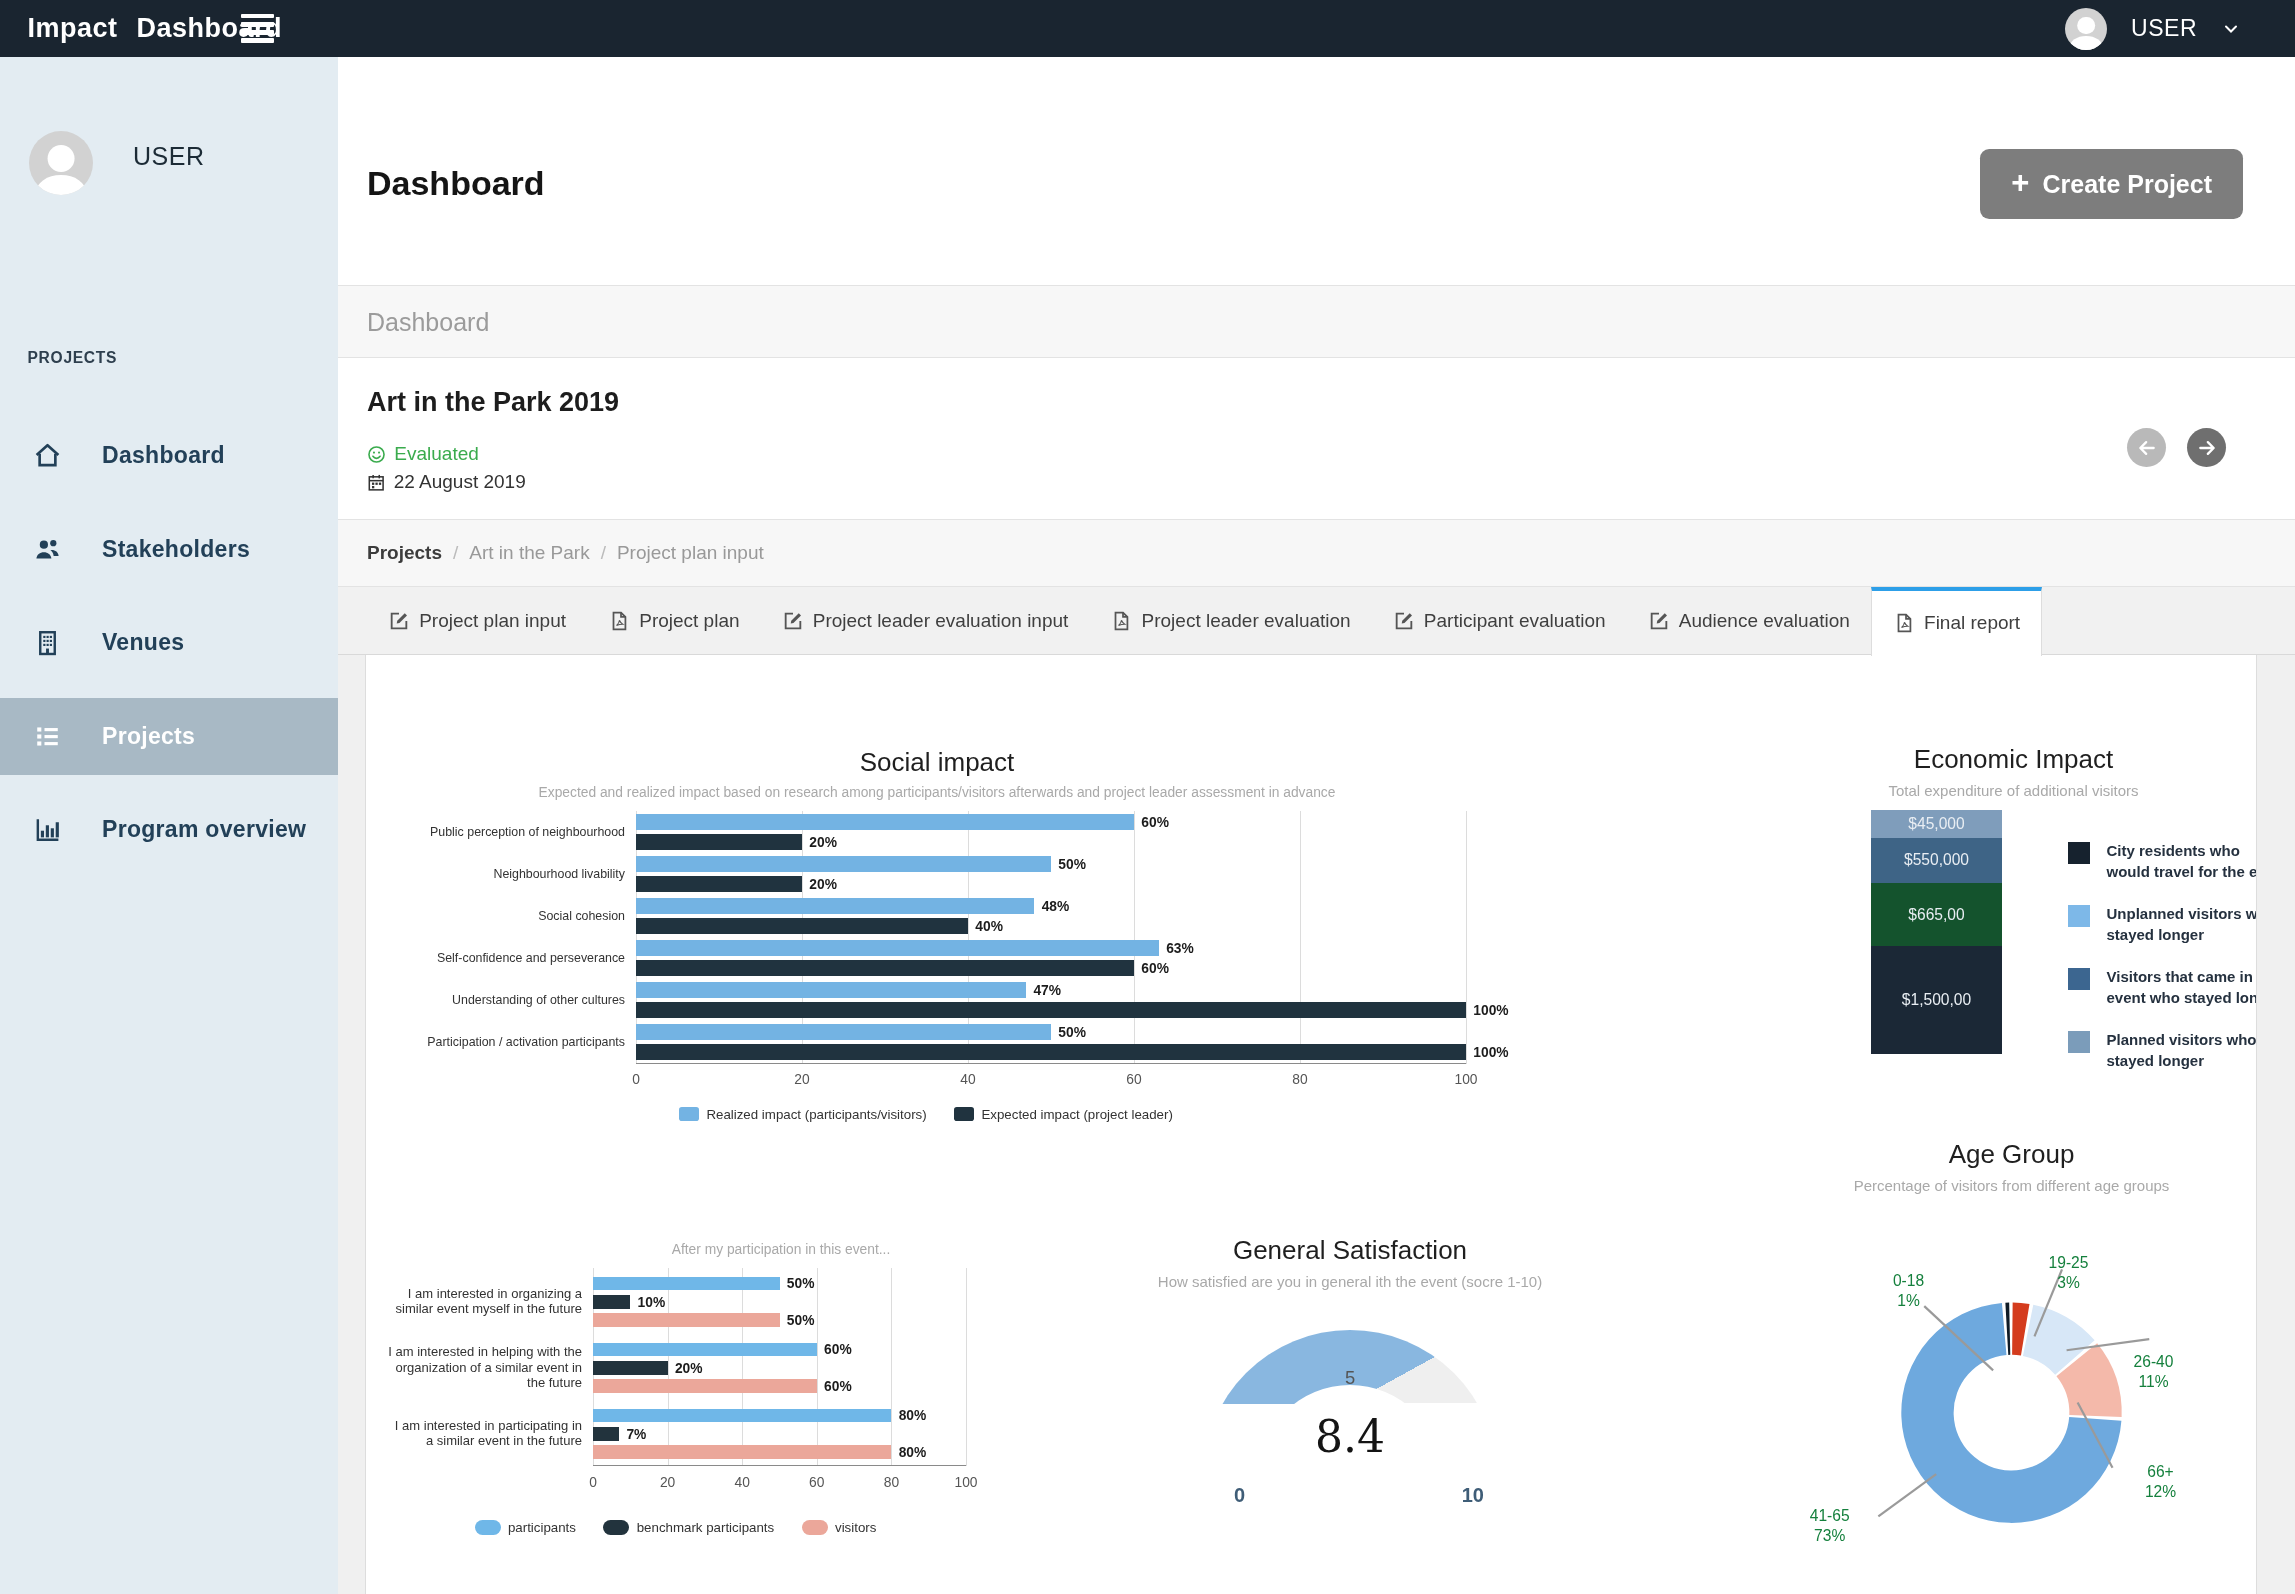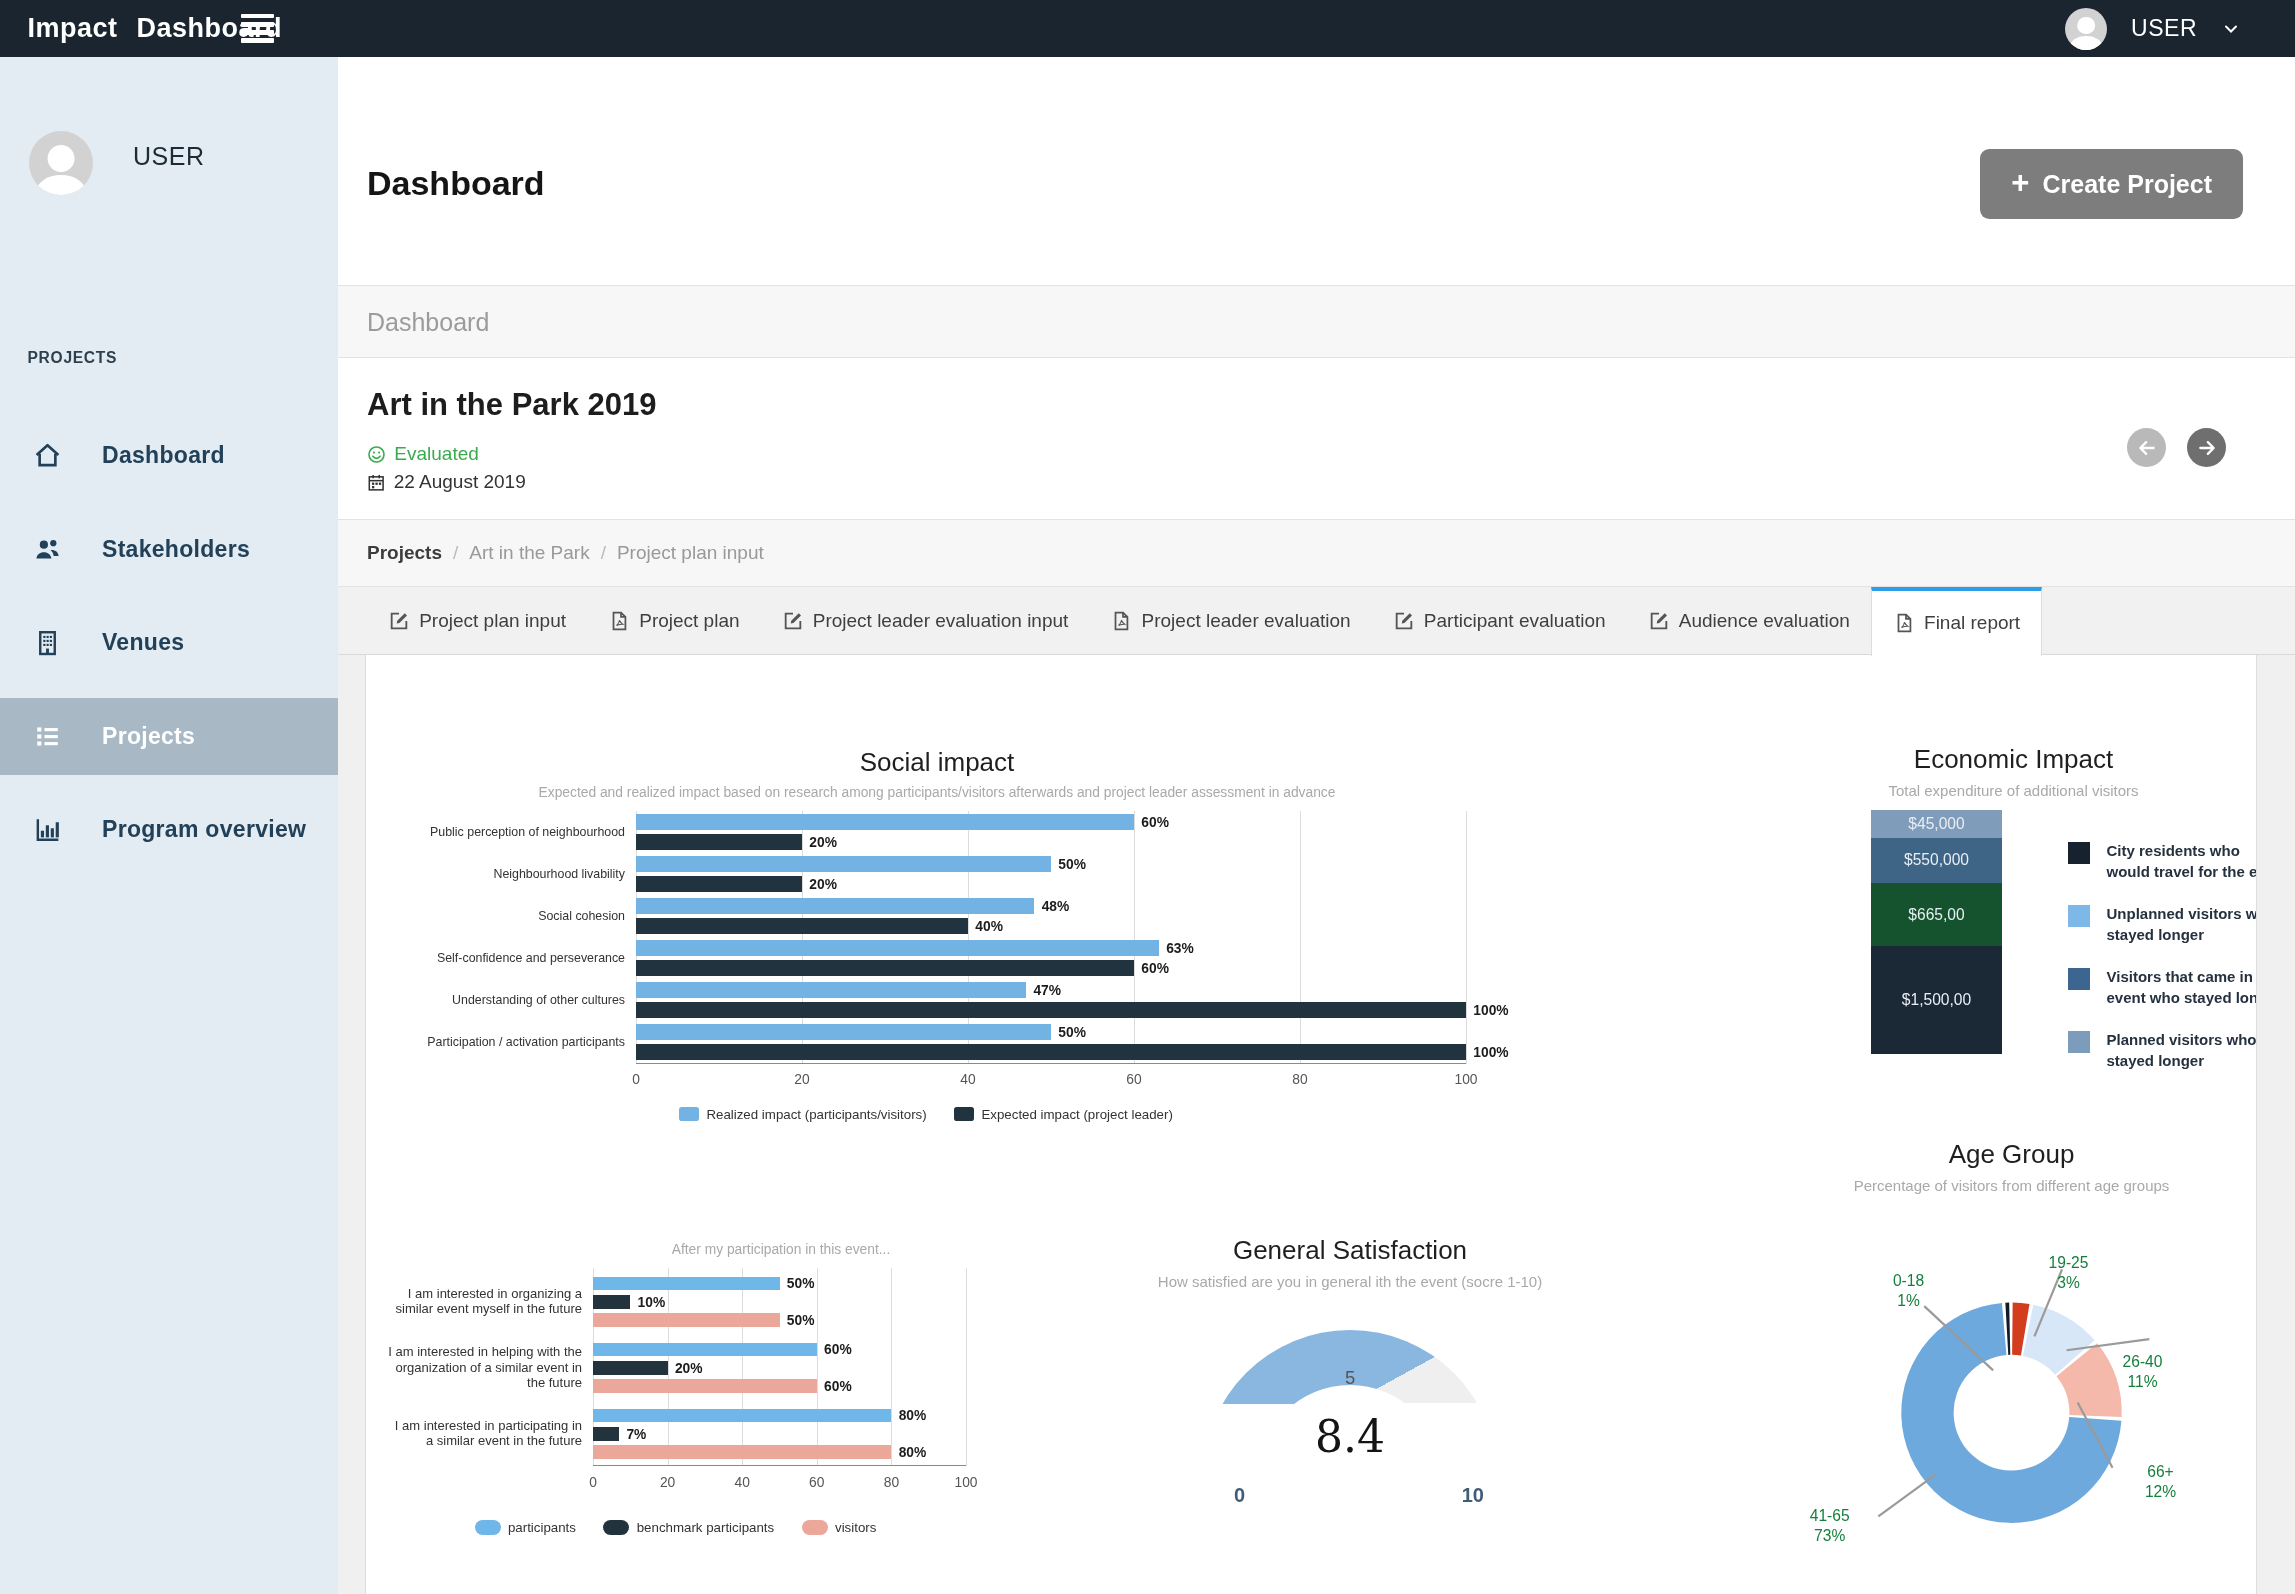--- a/index.html
+++ b/index.html
@@ -51,21 +51,21 @@
                 display:flex; align-items:center; gap:13px; }
   .plus-ico { font-size:31px; font-weight:700; line-height:1; position:relative; top:-1.8px; }
 
   .strip { position:absolute; left:338px; width:1958px; background:#f7f7f7;
            border-top:0.9px solid #e3e3e3; border-bottom:0.9px solid #e3e3e3; }
   .strip1 { top:285px; height:73px; }
   .strip1 .strip-label { position:absolute; left:29px; top:0; line-height:72px;
                          font-size:25px; color:#9b9b9b; }
 
   .band-project { position:absolute; left:338px; top:359px; width:1958px; height:160px; background:#fff; }
-  .prj-title { position:absolute; left:29px; top:27.5px; font-size:31px; font-weight:600; color:#1d1d1d; }
+  .prj-title { position:absolute; left:29px; top:27.5px; font-size:27px; font-weight:600; color:#1d1d1d; }
   .prj-status { position:absolute; left:29px; top:84px; display:flex; align-items:center; gap:8.3px;
                 color:#3aab4d; font-size:19px; }
   .prj-date { position:absolute; left:29px; top:112px; display:flex; align-items:center; gap:8.3px;
               color:#333; font-size:19px; }
   .circle-btn { position:absolute; top:69px; width:39px; height:39px; border-radius:50%;
                 border:none; cursor:pointer; display:flex; align-items:center; justify-content:center; }
   .circle-btn.prev { right:130px; background:#b9b9b9; }
   .circle-btn.next { right:70px; background:#6f6f6f; }
 
   .strip2 { top:519px; height:68px; }
@@ -521,21 +521,21 @@
       </svg>
     <div id="donut-labels">
         <div class="d-label" style="left: 76px; top: 132px;">
           <div>0-18</div>
           <div>1%</div>
         </div>
         <div class="d-label" style="left: 236px; top: 114px;">
           <div>19-25</div>
           <div>3%</div>
         </div>
-        <div class="d-label" style="left: 310px; top: 213px;">
+        <div class="d-label" style="left: 321px; top: 213px;">
           <div>26-40</div>
           <div>11%</div>
         </div>
         <div class="d-label" style="left: 328px; top: 323px;">
           <div>66+</div>
           <div>12%</div>
         </div>
         <div class="d-label" style="left: -2.8px; top: 367px;">
           <div>41-65</div>
           <div>73%</div>

